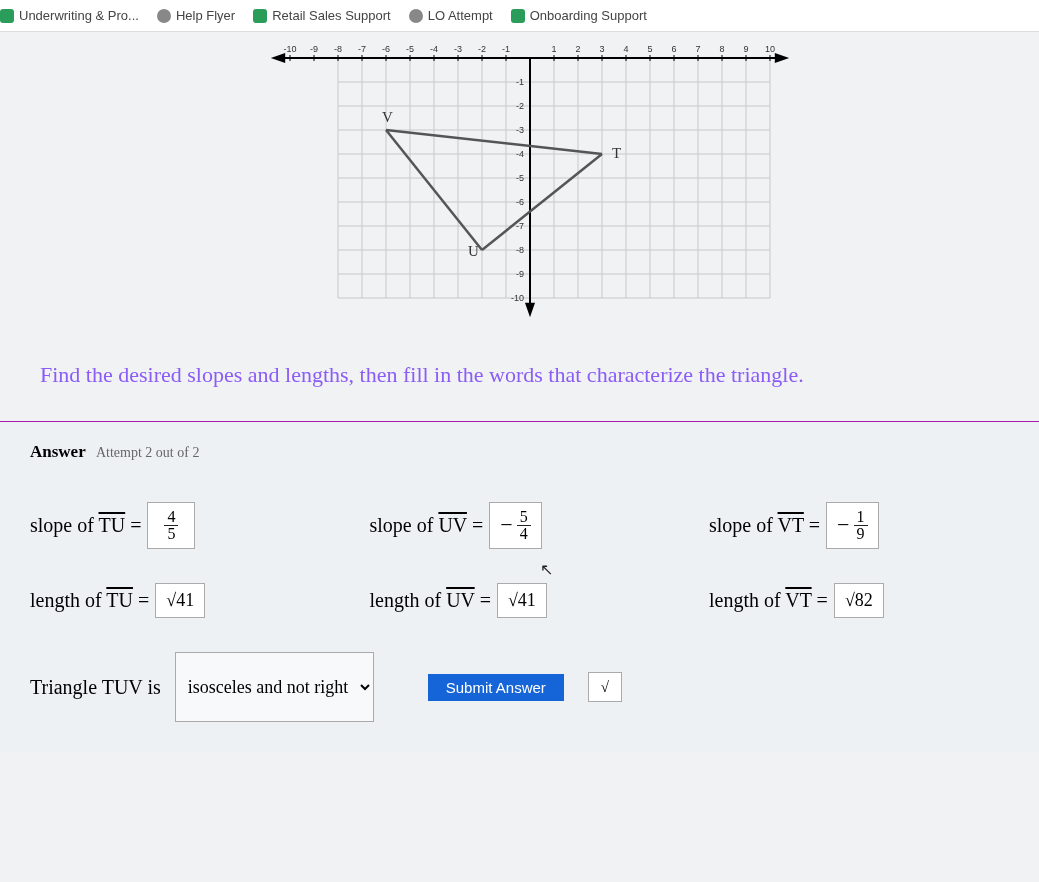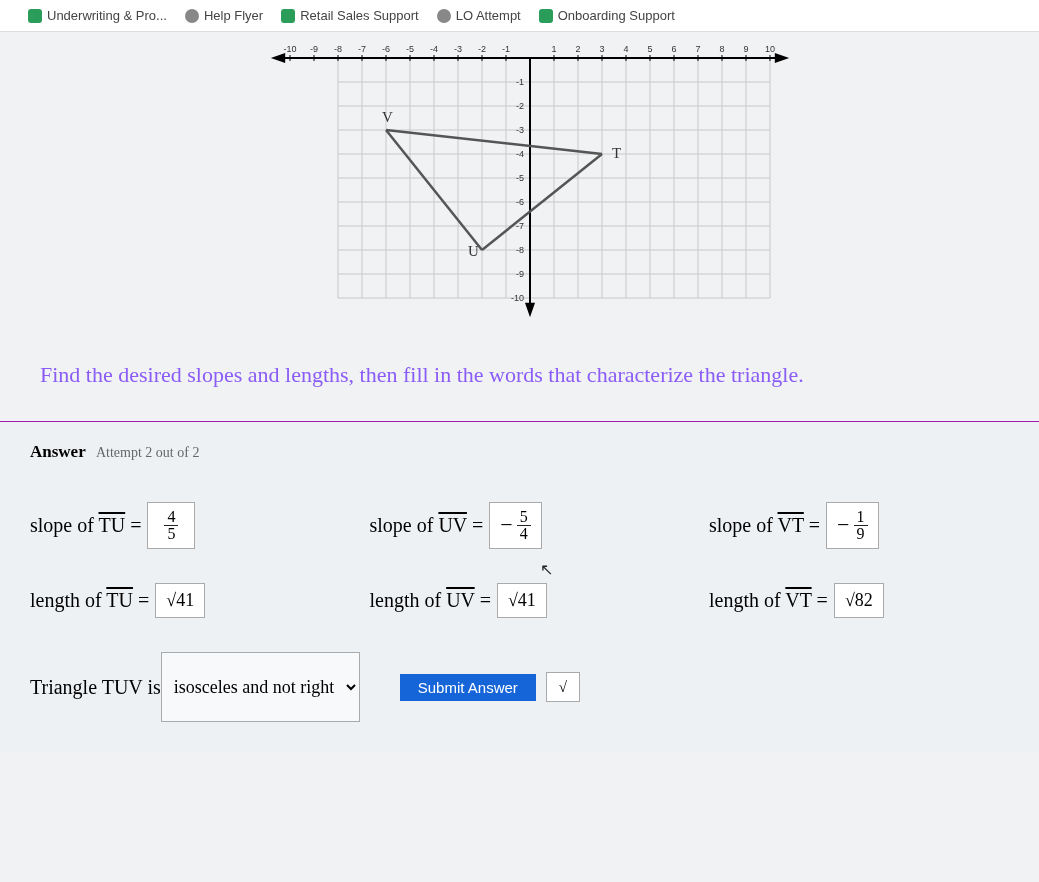--- a/index.html
+++ b/index.html
@@ -7,21 +7,21 @@
     font-family: Georgia, 'Times New Roman', serif;
     background: #f0f2f4;
     width: 1039px;
     height: 882px;
     overflow: hidden;
     position: relative;
   }
   .bookmarks {
     display: flex;
     gap: 18px;
-    padding: 8px 28px;
+    padding: 8px 0;
     background: #fff;
     font-family: -apple-system, Arial, sans-serif;
     font-size: 13px;
     color: #444;
     border-bottom: 1px solid #ddd;
     align-items: center;
   }
   .bookmarks .bm {
     display: flex;
     align-items: center;
@@ -67,21 +67,21 @@
     min-width:48px;
     text-align:center;
     display:inline-flex;
     align-items:center;
     justify-content:center;
   }
   .frac { display:inline-flex; flex-direction:column; align-items:center; line-height:1; font-size:16px;}
   .frac .num { border-bottom:1px solid #222; padding:0 3px;}
   .frac .den { padding:0 3px;}
   .neg { margin-right:4px; font-size:22px; position:relative; top:-1px;}
-  .final-row { display:flex; align-items:center; gap:0; font-size:20px; flex-wrap:wrap;}
+  .final-row { display:flex; align-items:center; gap:14px; font-size:20px; flex-wrap:wrap;}
   select.type-sel {
     font-family: Georgia, serif;
     font-size:18px;
     padding:23px 8px;
     border:1px solid #aaa;
     background:#f8f9fa;
   }
   .submit-btn {
     background:#1665d8;
     color:#fff;

